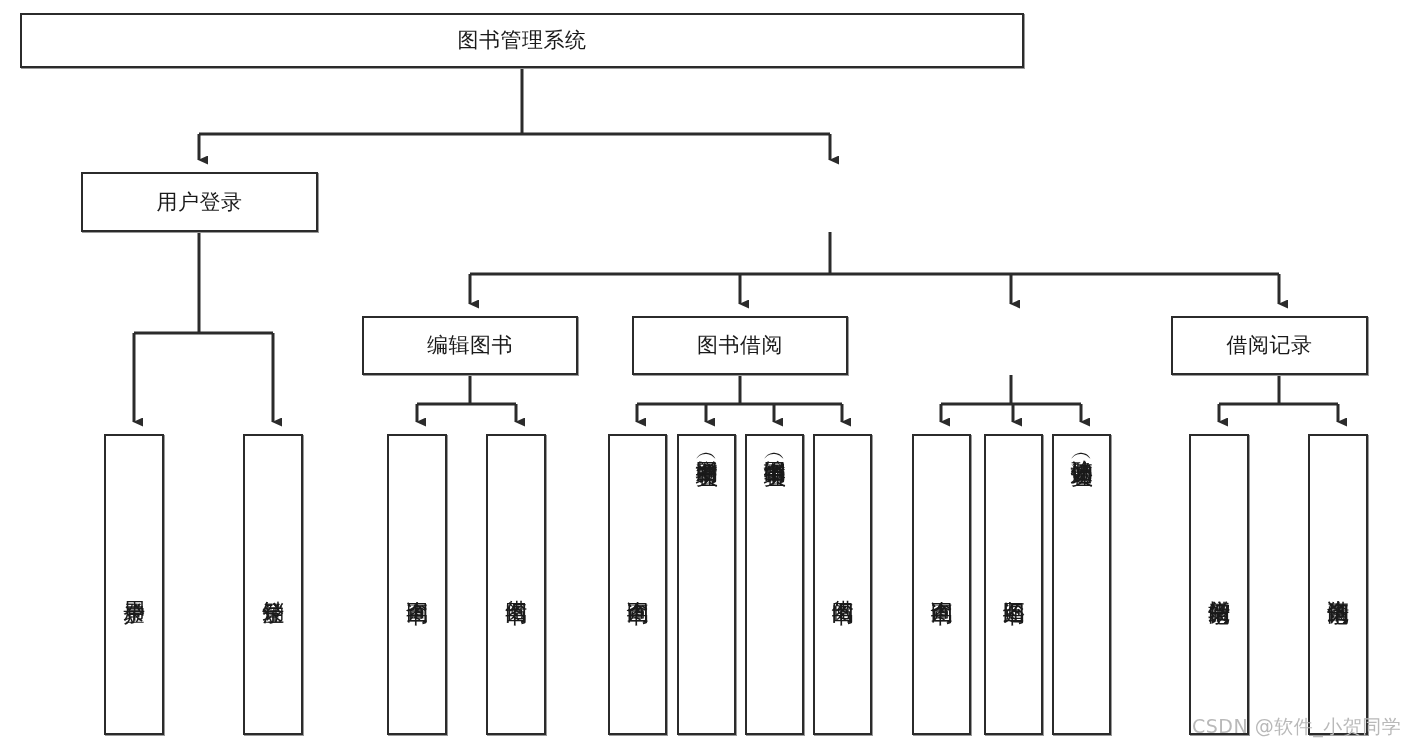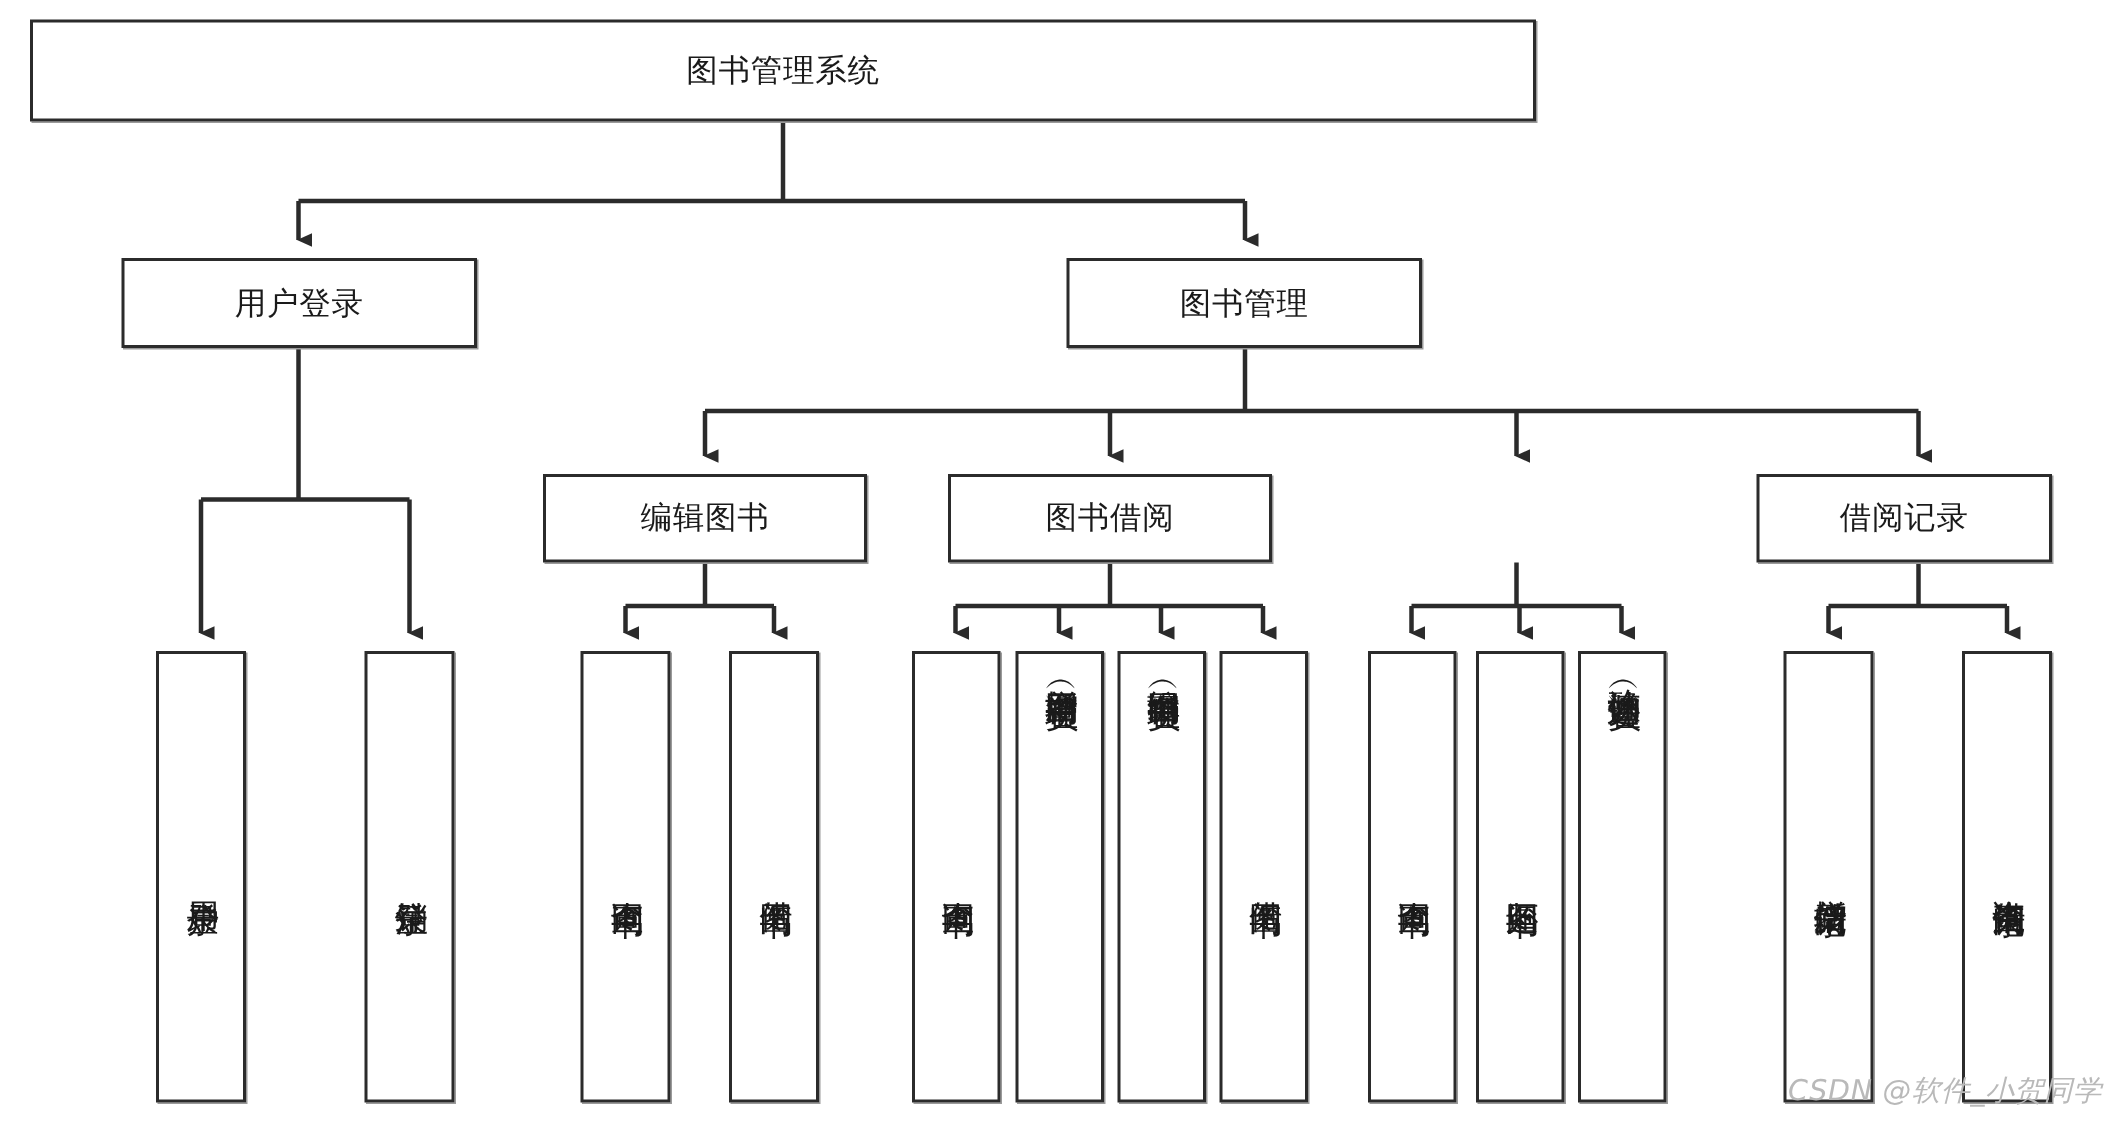--- a/index.html
+++ b/index.html
@@ -62,21 +62,20 @@
   .node.vertical.centered {
     align-items: center;
     padding-top: 0;
   }
   .watermark {
     position: absolute;
     color: #b9b9b9;
     font-size: 19px;
     white-space: nowrap;
     letter-spacing: 0.5px;
-    font-style: italic;
   }
 </style>
 </head>
 <body>
 
 <div id="diagram-root">
 
   <svg class="connectors" viewBox="0 0 1405 747" xmlns="http://www.w3.org/2000/svg">
     <defs>
       <marker id="arrowhead" markerWidth="9" markerHeight="10" refX="4.5" refY="9" orient="auto" markerUnits="userSpaceOnUse">
@@ -120,29 +119,26 @@
       <path d="M 1013,404 L 1013,422" marker-end="url(#arrowhead)"></path>
       <path d="M 1081,404 L 1081,422" marker-end="url(#arrowhead)"></path>
 
       <path d="M 1279,375 L 1279,404"></path>
       <path d="M 1219,404 L 1338,404"></path>
       <path d="M 1219,404 L 1219,422" marker-end="url(#arrowhead)"></path>
       <path d="M 1338,404 L 1338,422" marker-end="url(#arrowhead)"></path>
     </g>
   </svg>
 
-  <div class="node horizontal" style="left:20px; top:13px; width:1004px; height:68px;">
+  <div class="node horizontal" style="left:20px; top:13px; width:1004px; height:55px;">
     <span class="label">图书管理系统</span>
   </div>
 
   <div class="node horizontal" style="left:81px; top:172px; width:237px; height:60px;">
     <span class="label">用户登录</span>
-  </div>
-  <div class="node horizontal" style="left:711px; top:172px; width:237px; height:60px;">
-    <span class="label">图书管理</span>
   </div>
 
   <div class="node horizontal" style="left:362px; top:316px; width:216px; height:59px;">
     <span class="label">编辑图书</span>
   </div>
   <div class="node horizontal" style="left:632px; top:316px; width:216px; height:59px;">
     <span class="label">图书借阅</span>
   </div>
   <div class="node horizontal" style="left:1171px; top:316px; width:197px; height:59px;font-family:Liberation Serif, serif;">
     <span class="label">借阅记录</span>

